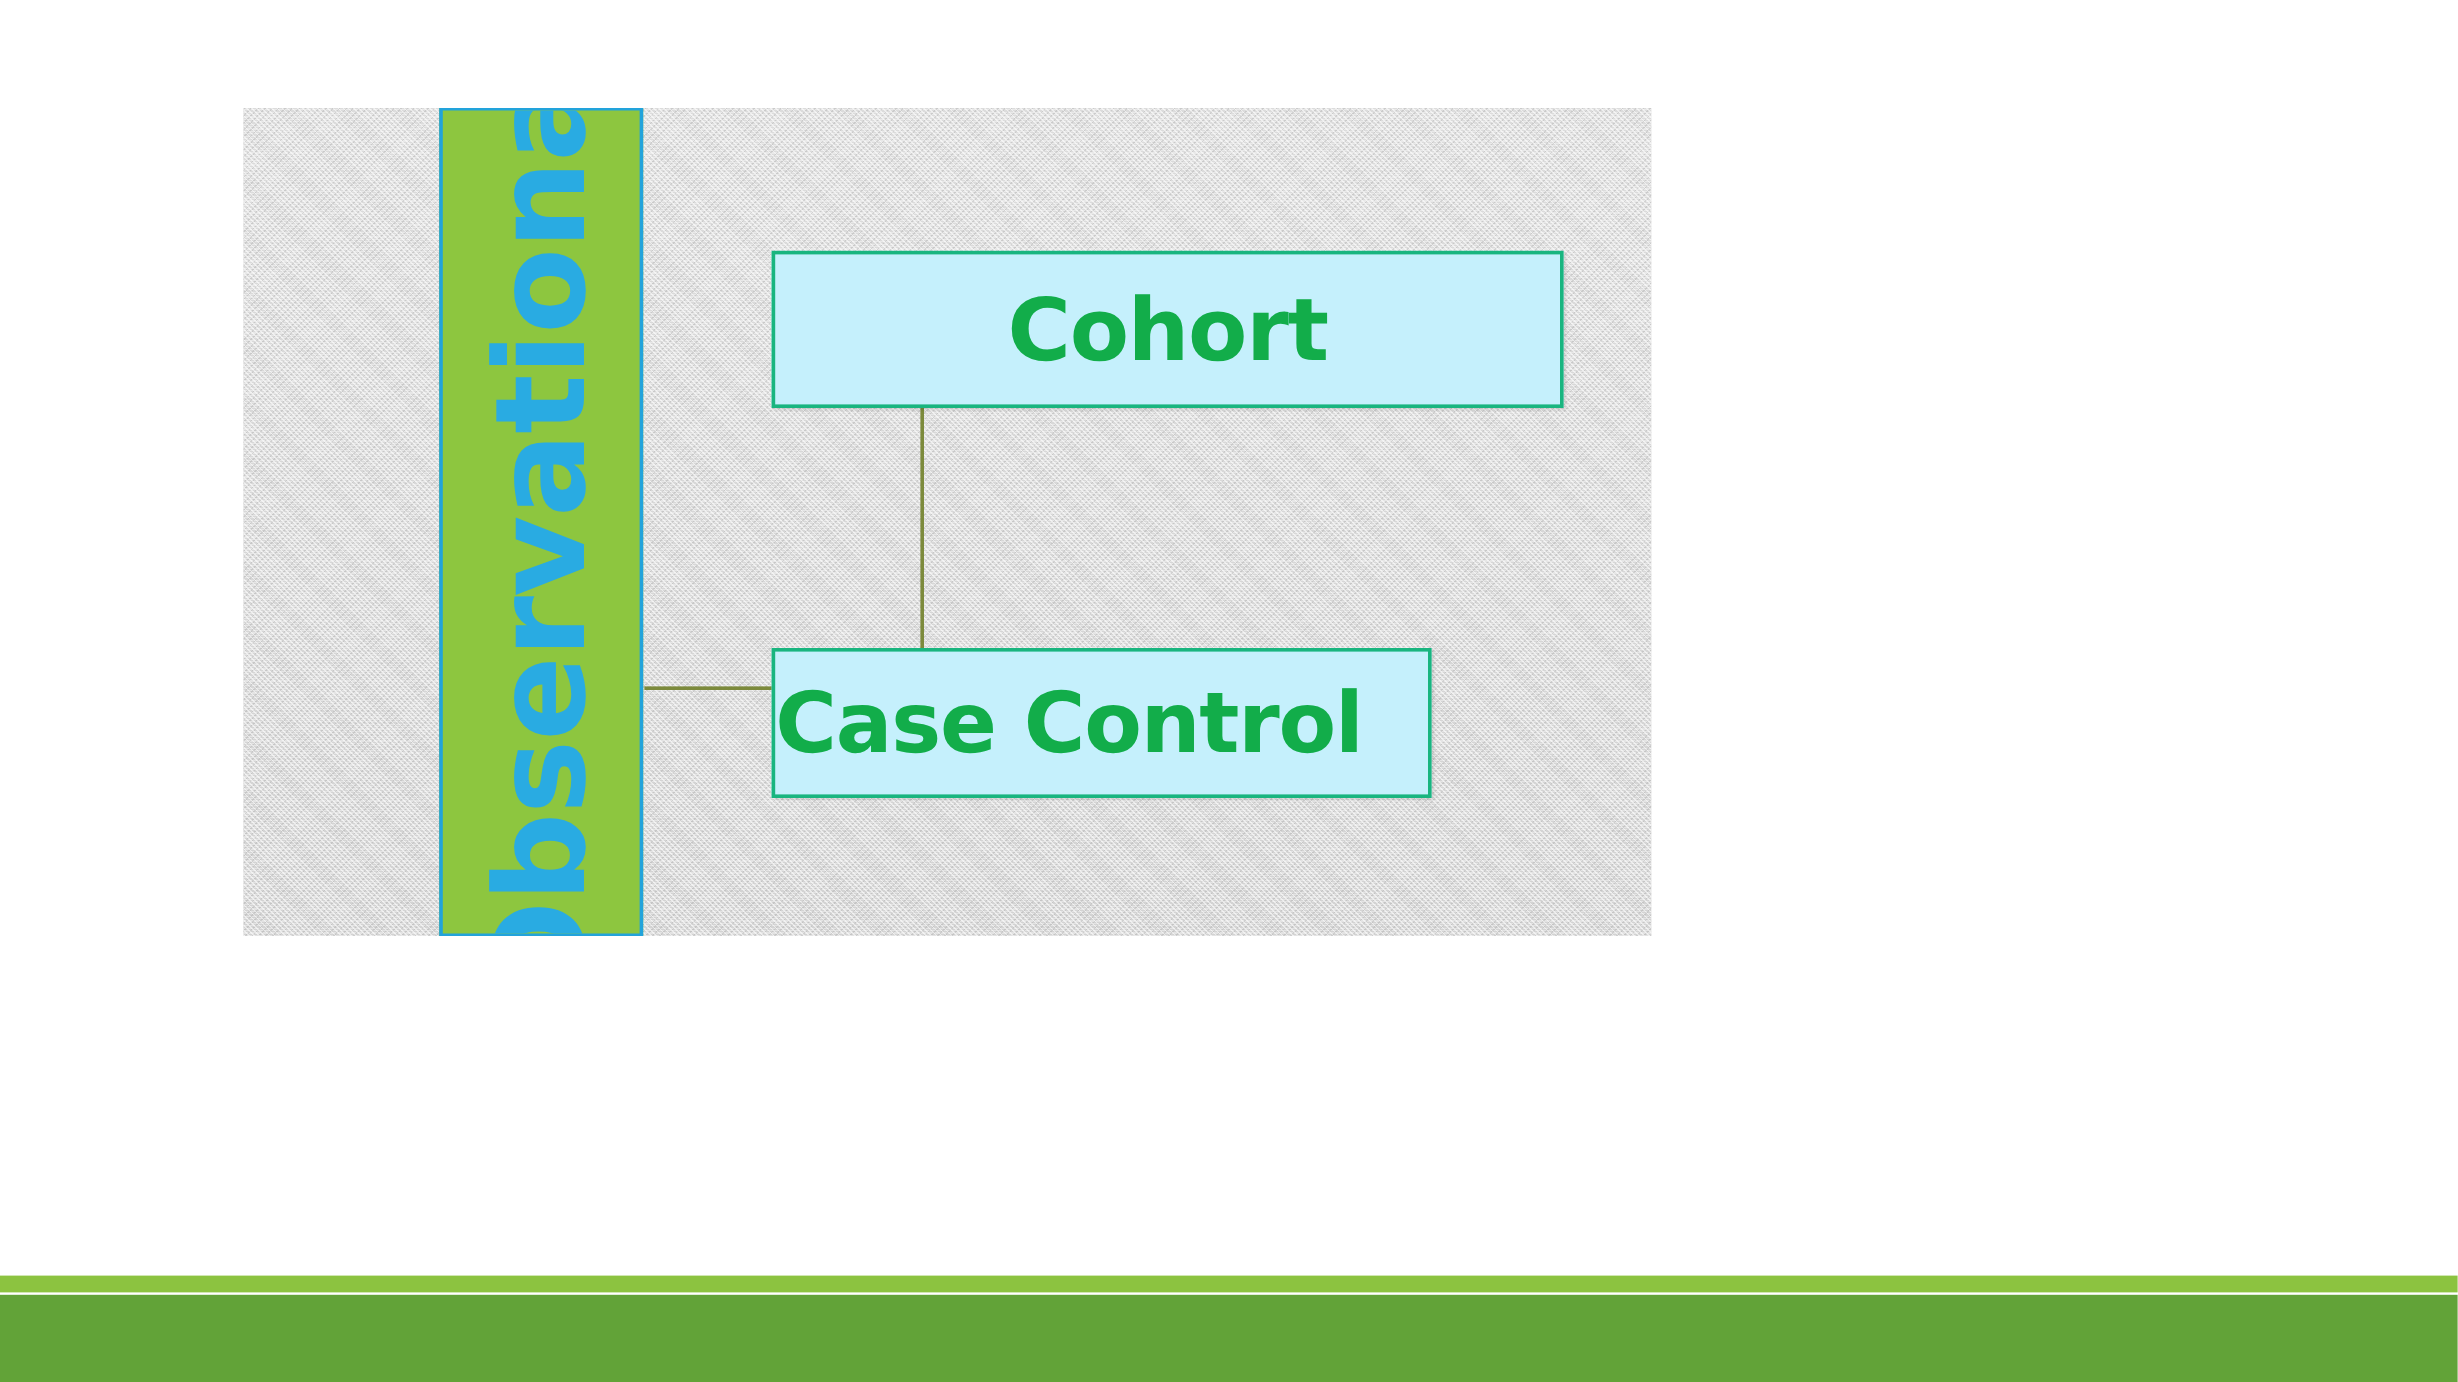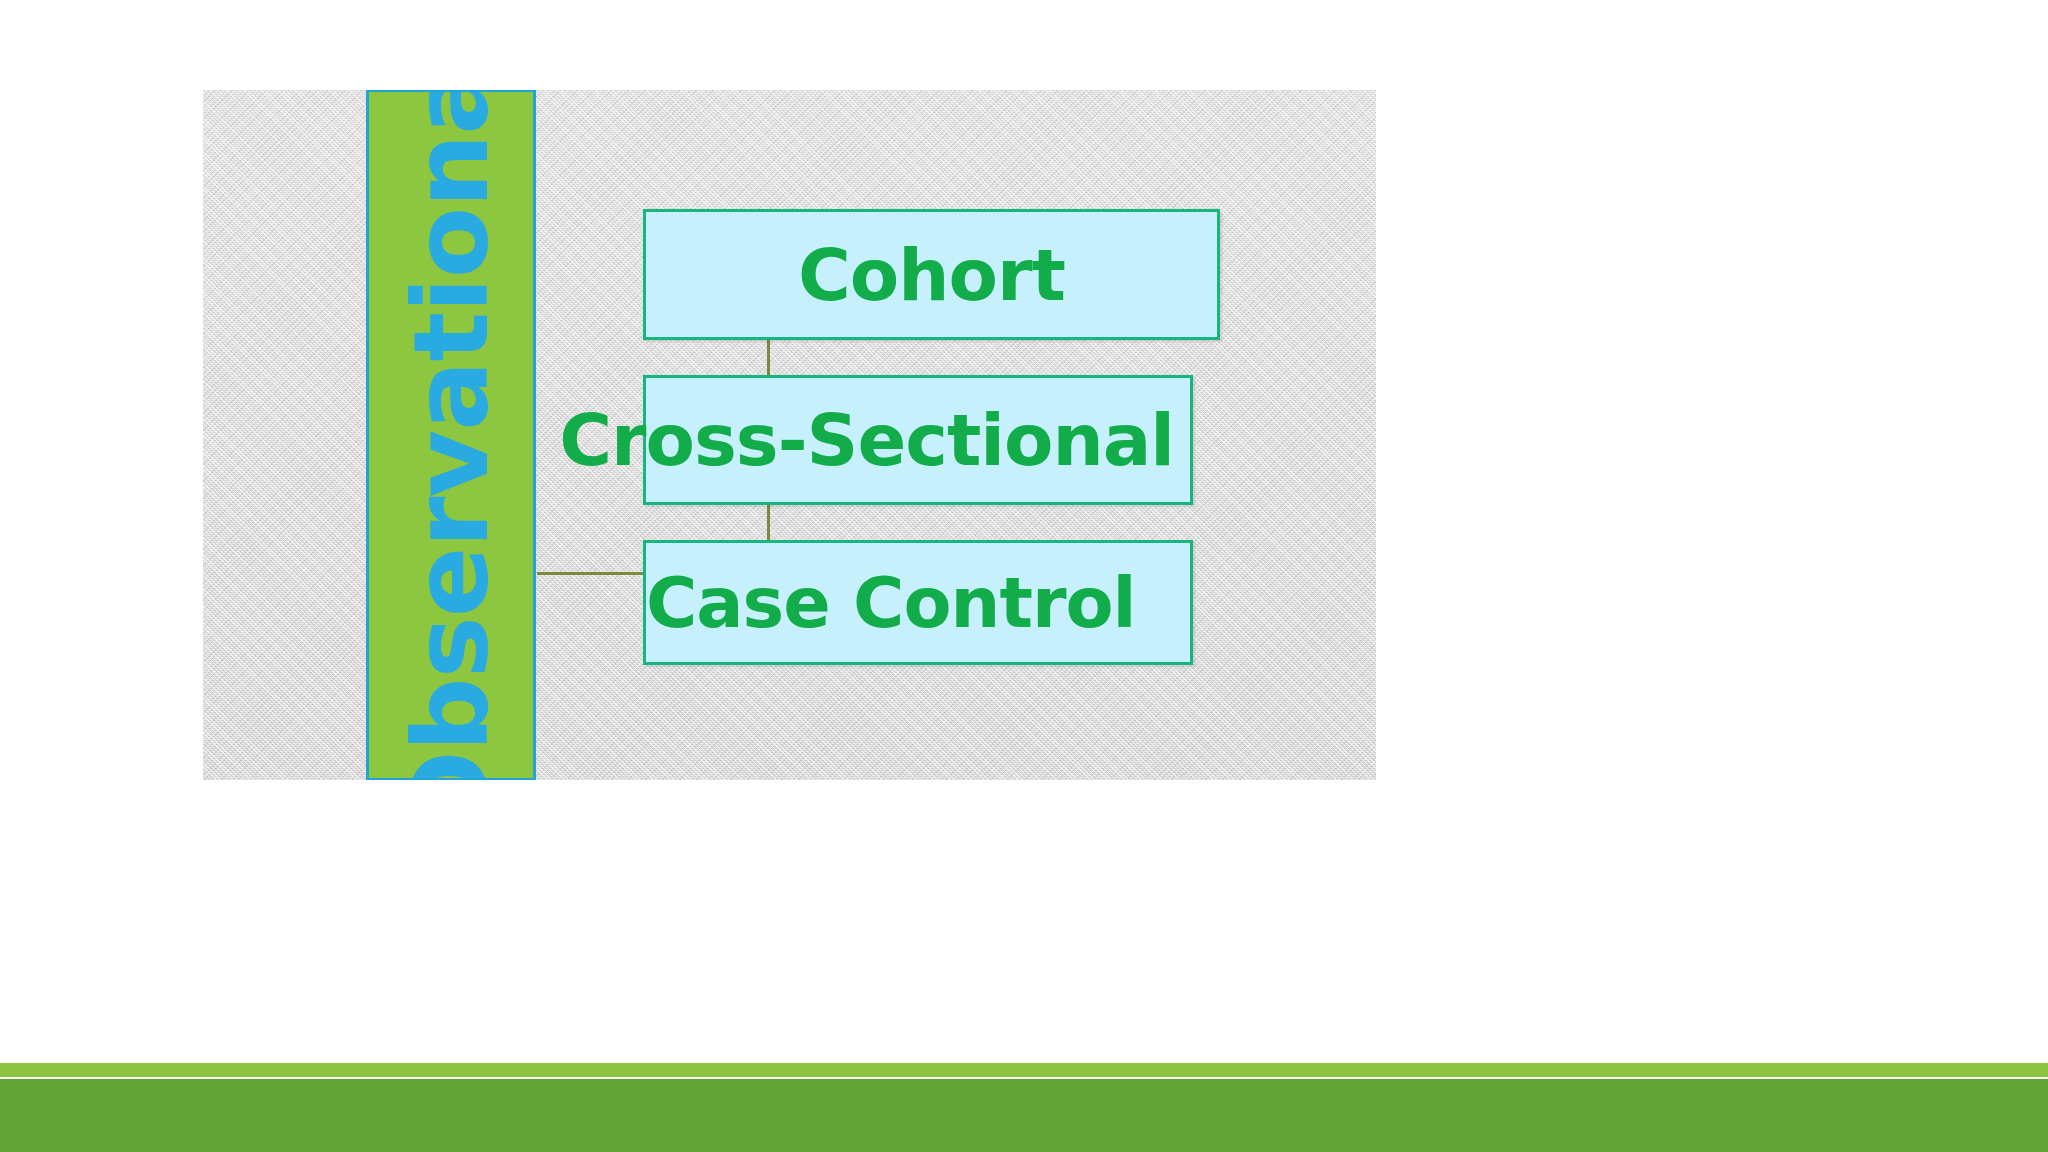--- a/index.html
+++ b/index.html
@@ -133,21 +133,21 @@
     color: #12AD4A;
     font-family: "DejaVu Sans", sans-serif;
     font-weight: bold;
     letter-spacing: -1px;
     line-height: 1;
     white-space: nowrap;
   }
   #box-cohort {
     left: 643px;
     top: 209px;
-    width: 577px;
+    width: 660px;
     height: 131px;
   }
   #box-cohort .outcome-label {
     font-size: 72px;
   }
   #box-cross-sectional {
     left: 643px;
     top: 375px;
     width: 550px;
     height: 130px;
@@ -200,23 +200,20 @@
   <div class="conn" id="conn-stub-case"></div>
 
   <div id="category-bar">
     <div id="category-label">Observational</div>
   </div>
 
   <div class="outcome-box" id="box-cohort">
     <span class="outcome-label">Cohort</span>
   </div>
 
-  <div class="outcome-box" id="box-cross-sectional">
-    <span class="outcome-label">Cross-Sectional</span>
-  </div>
 
   <div class="outcome-box" id="box-case-control">
     <span class="outcome-label">Case Control</span>
   </div>
 
   <div id="footer-accent-bar"></div>
   <div id="footer-main-bar"></div>
 
 </div>
 

